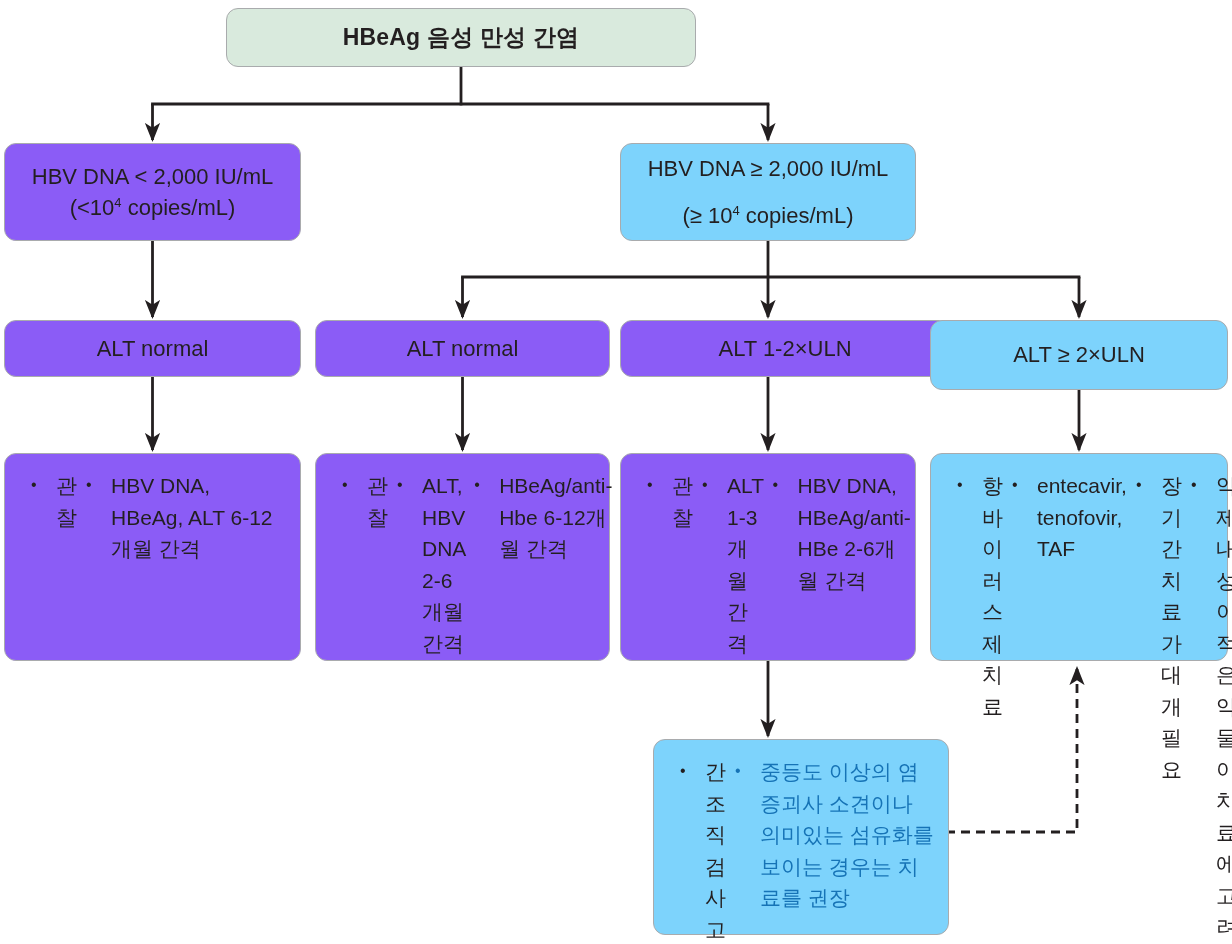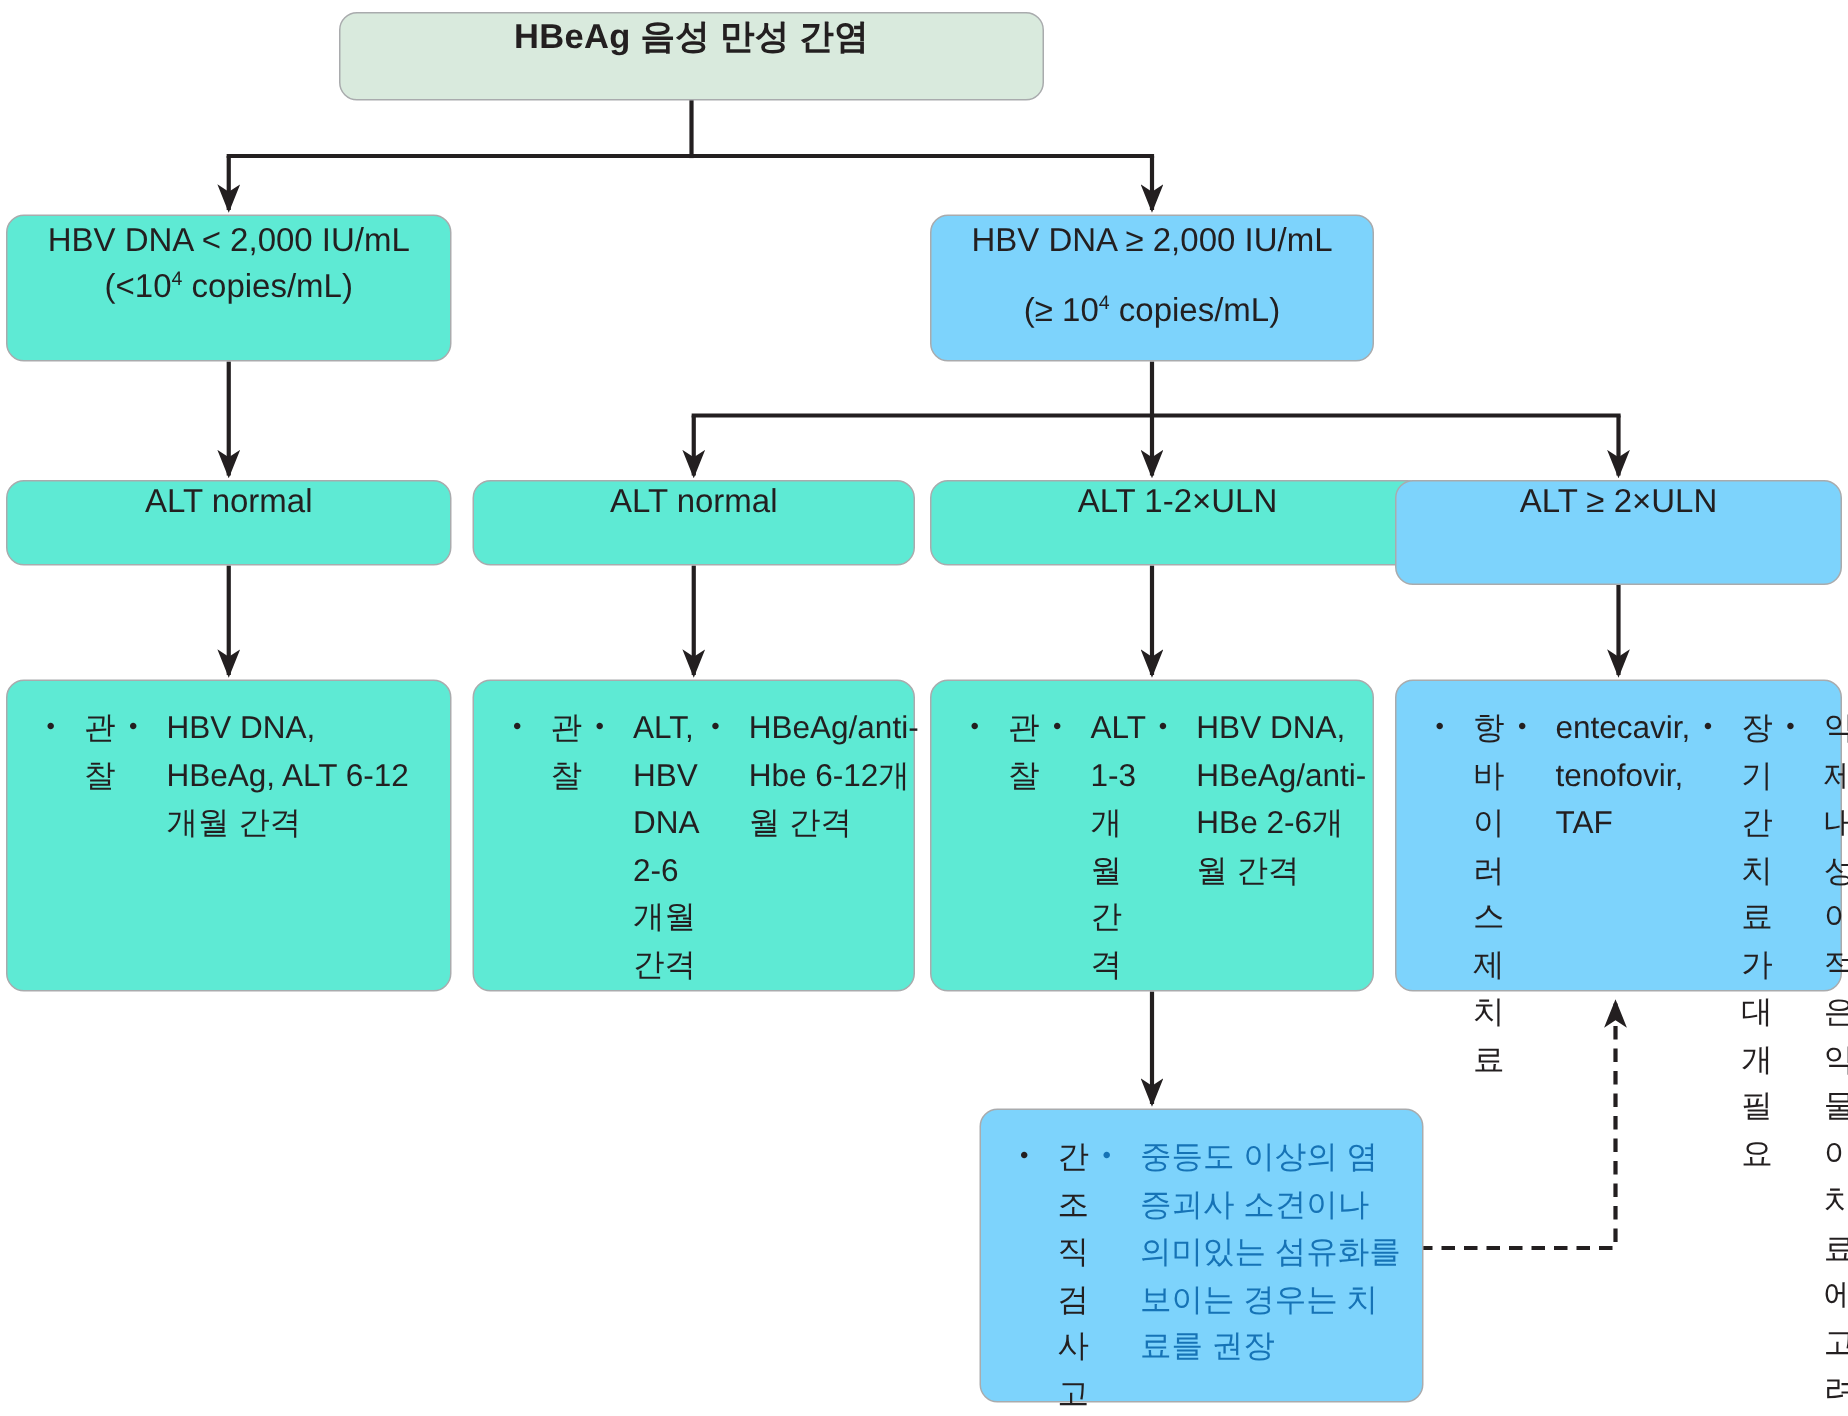--- a/index.html
+++ b/index.html
@@ -8,30 +8,30 @@
     width:1232px;height:944px;
     background:#ffffff;
     font-family:"Liberation Sans","DejaVu Sans",sans-serif;
     color:#231f20;
     overflow:hidden;
   }
   #connectors{position:absolute;left:0;top:0;width:1232px;height:944px;z-index:0;}
   .box{
     position:absolute;
     box-sizing:border-box;
-    background:#5eead4;
+    background:#8b5cf6;
     border:1.6px solid #a9abad;
     border-radius:12px;
     z-index:1;
   }
   .fill-mint{background:#d9eadd;}
   .fill-lime{background:#7dd3fc;gap:16px;}
   .center{
     display:flex;flex-direction:column;
-    align-items:center;justify-content:flex-start;
+    align-items:center;justify-content:center;
     text-align:center;
   }
   .root-label{font-size:23px;font-weight:600;letter-spacing:.2px;}
   .lvl2{font-size:22px;line-height:1.42;}
   .lvl3{font-size:22px;}
   .sup{font-size:13px;vertical-align:super;line-height:1;}
   .bullets{
     padding:16px 14px 0 26px;
     display:flex;flex-direction:row;gap:9px;
     font-size:21px;line-height:1.5;

